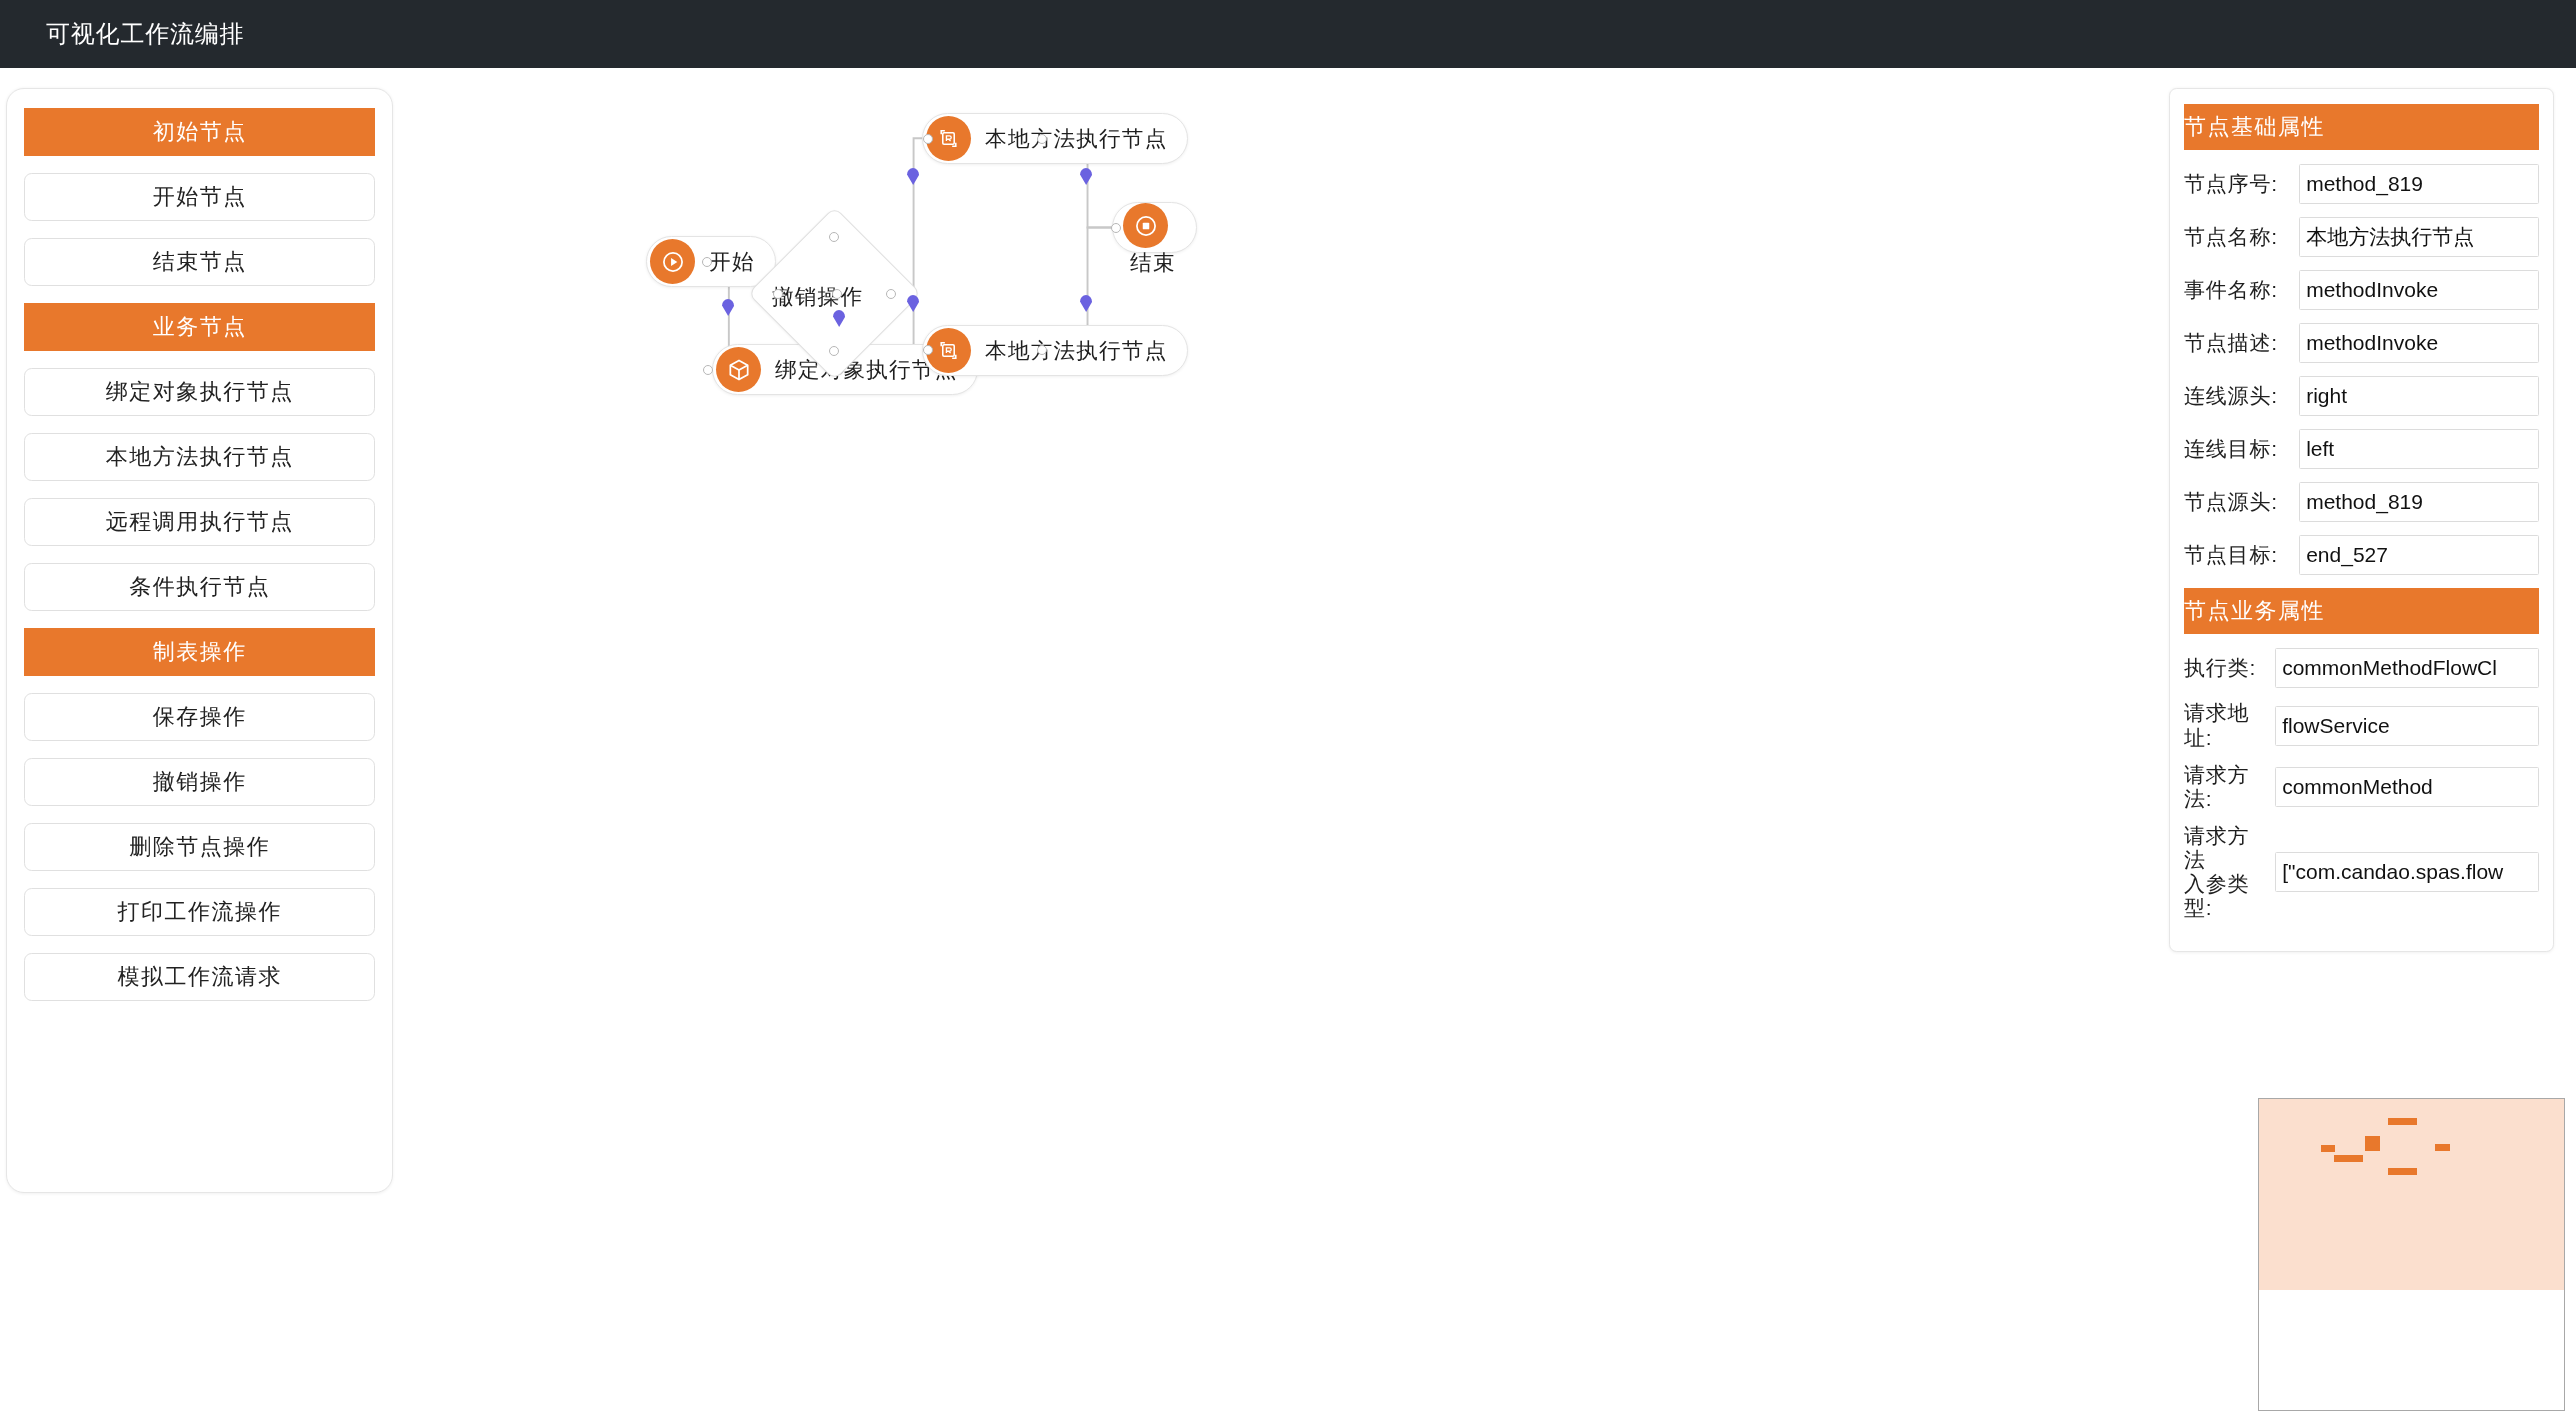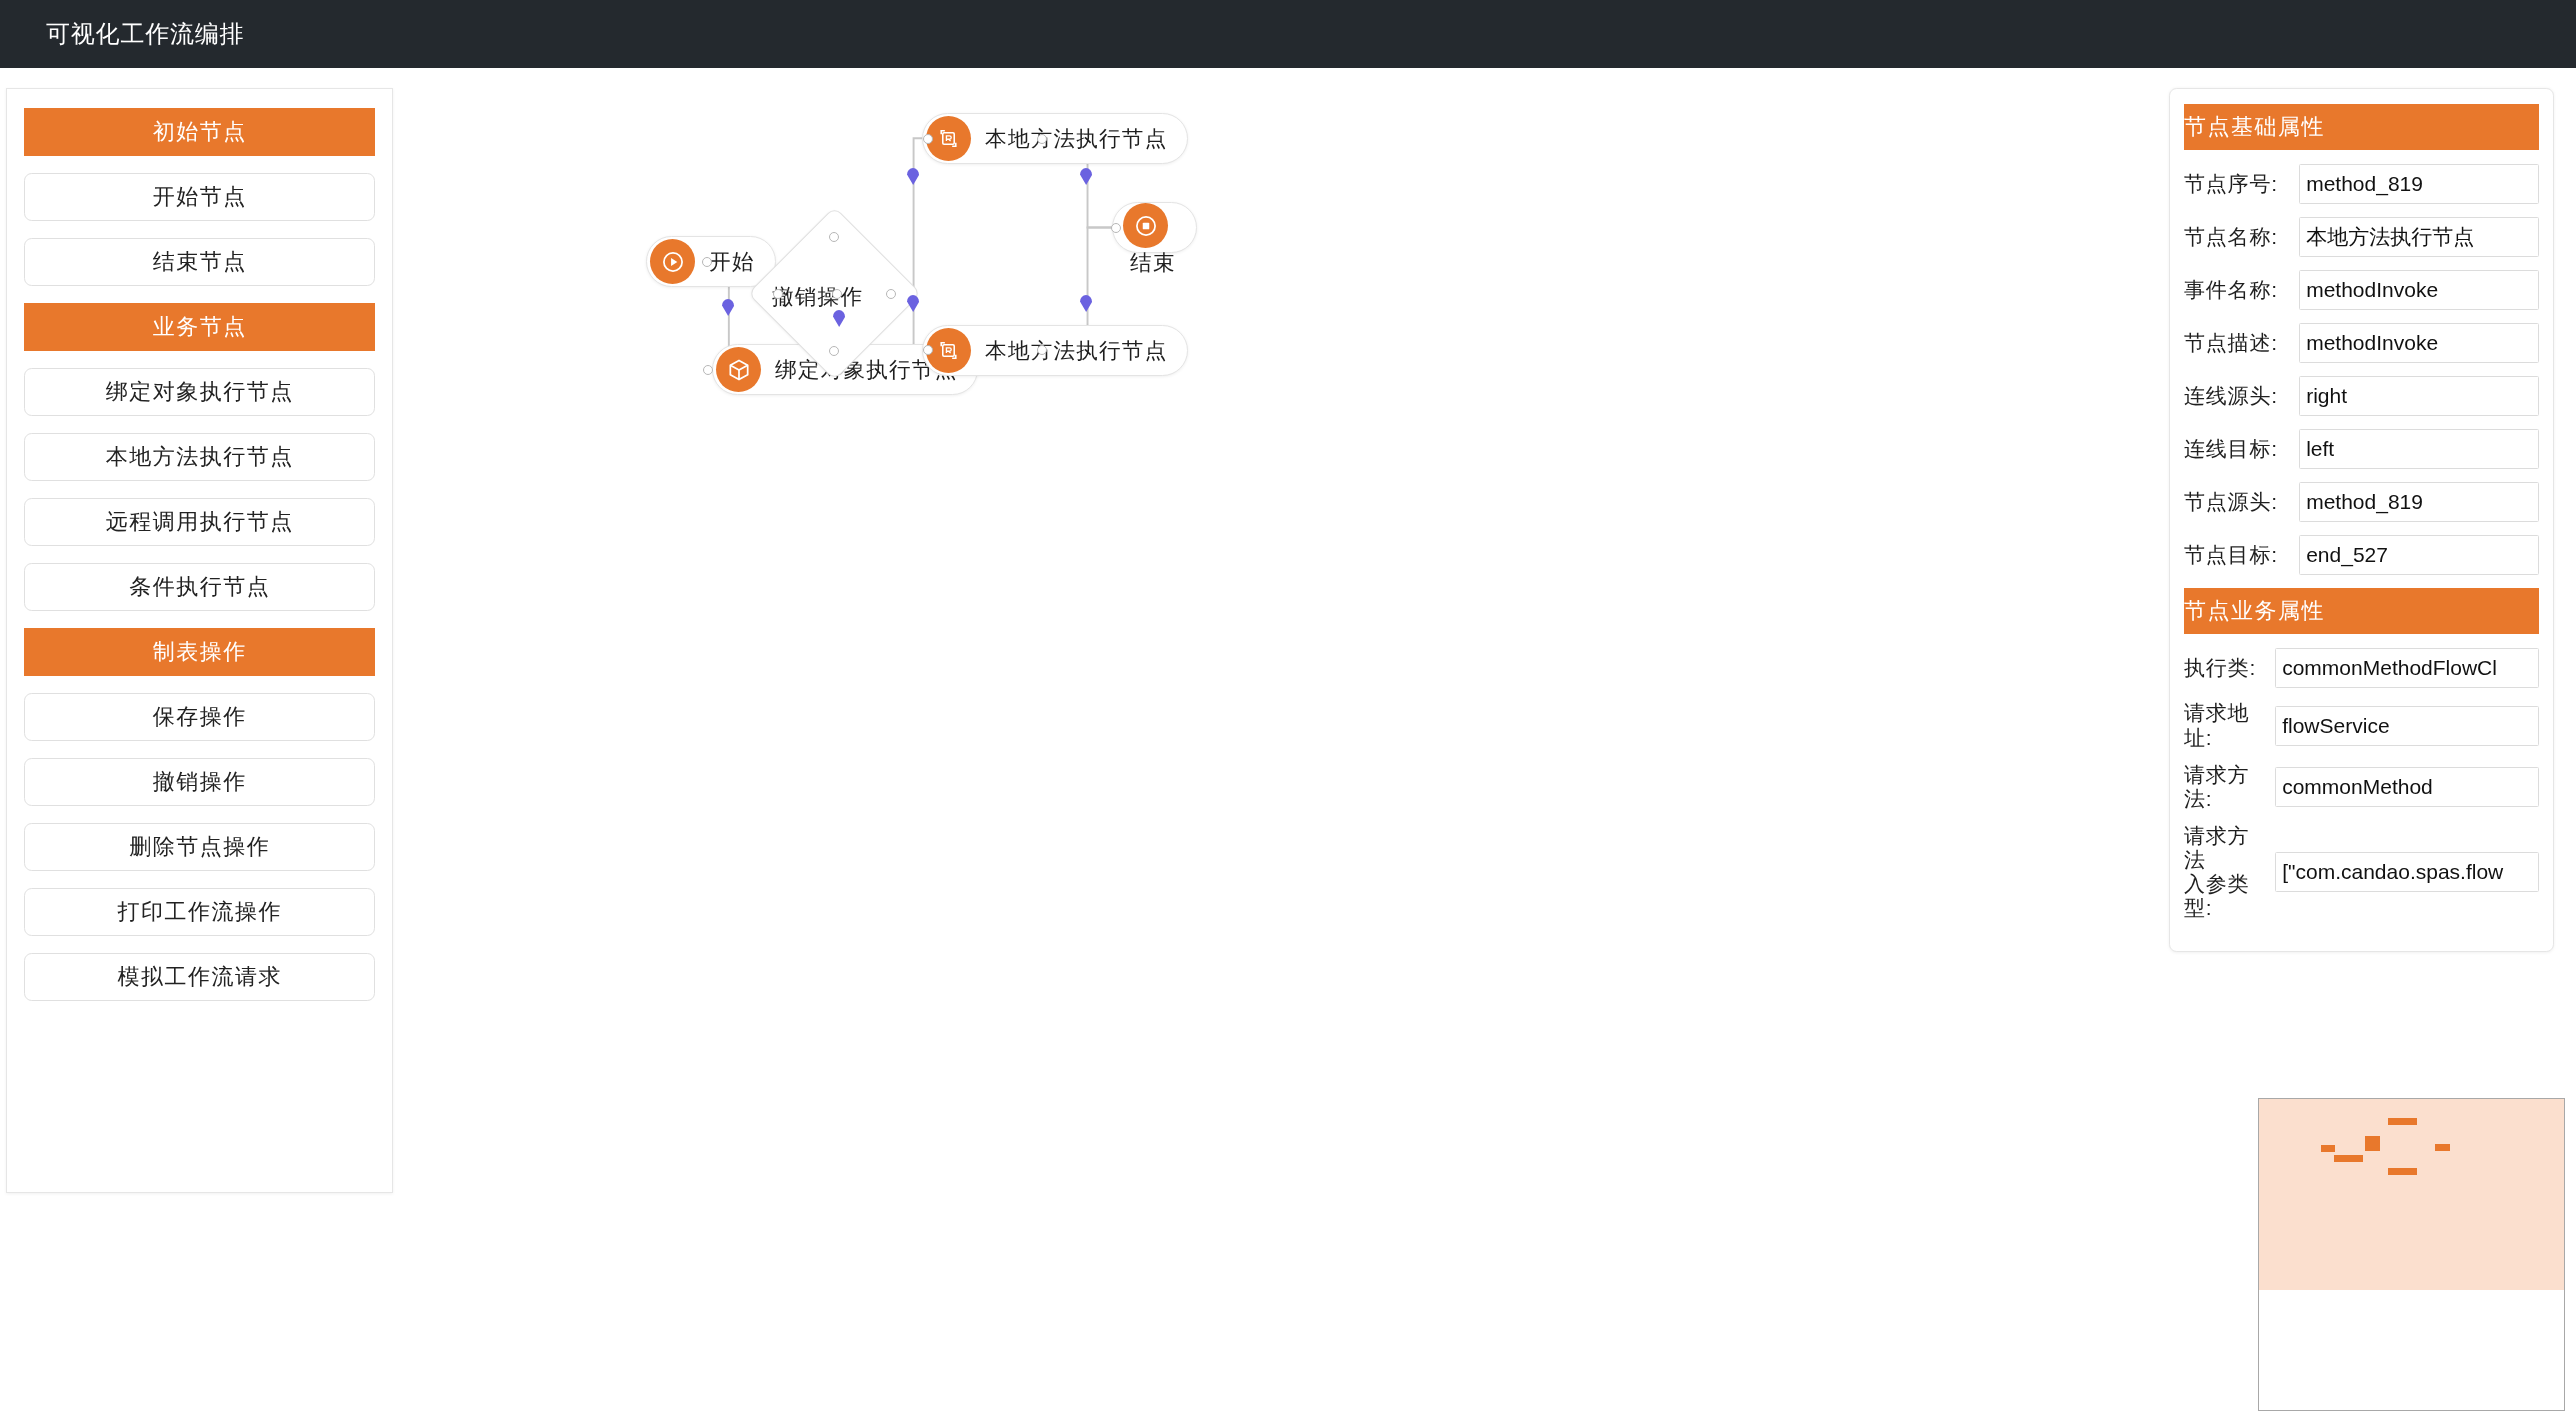--- a/index.html
+++ b/index.html
@@ -19,21 +19,21 @@
     display: flex; align-items: center;
   }
   .topbar-title {
     color: #ffffff; font-size: 24px; letter-spacing: 0.8px;
     margin-left: 46px; font-weight: 400;
   }
 
   
   .palette {
     position: absolute; left: 6.2px; top: 88px; width: 387px; height: 1105px;
-    background: #ffffff; border: 1.5px solid #e6e6e6; border-radius: 0;
+    background: #ffffff; border: 1.5px solid #e6e6e6; border-radius: 18px;
     box-shadow: 0 0.8px 3.1px rgba(0,0,0,0.06);
     padding: 18.5px 17px 0 17px;
   }
   .group-header {
     height: 48px; background: #E8782C; color: #fff;
     font-size: 22px; display: flex; align-items: center; justify-content: center;
     letter-spacing: 1.5px; margin-bottom: 17px; position: relative;
   }
   .group-header .plus {
     margin-left: 20px; font-size: 25px; font-weight: 700; line-height: 1;

